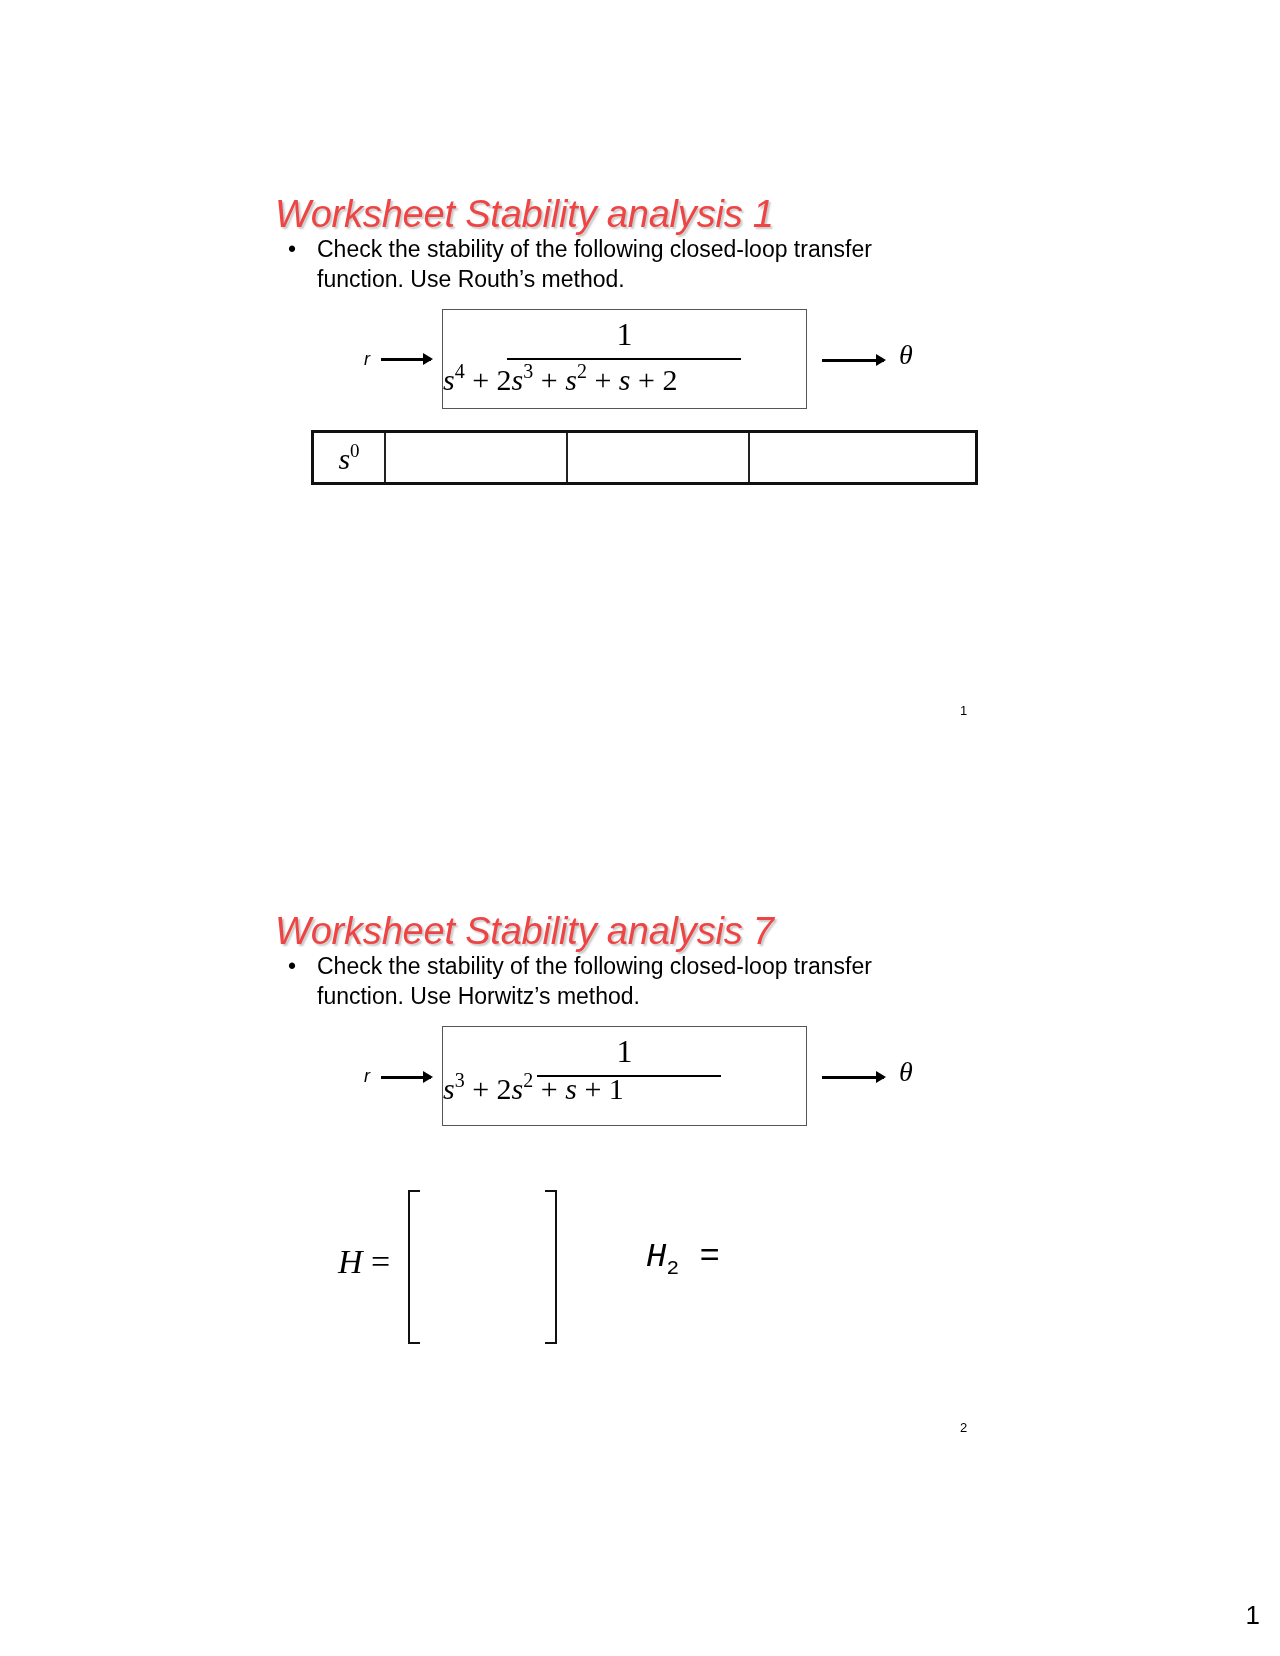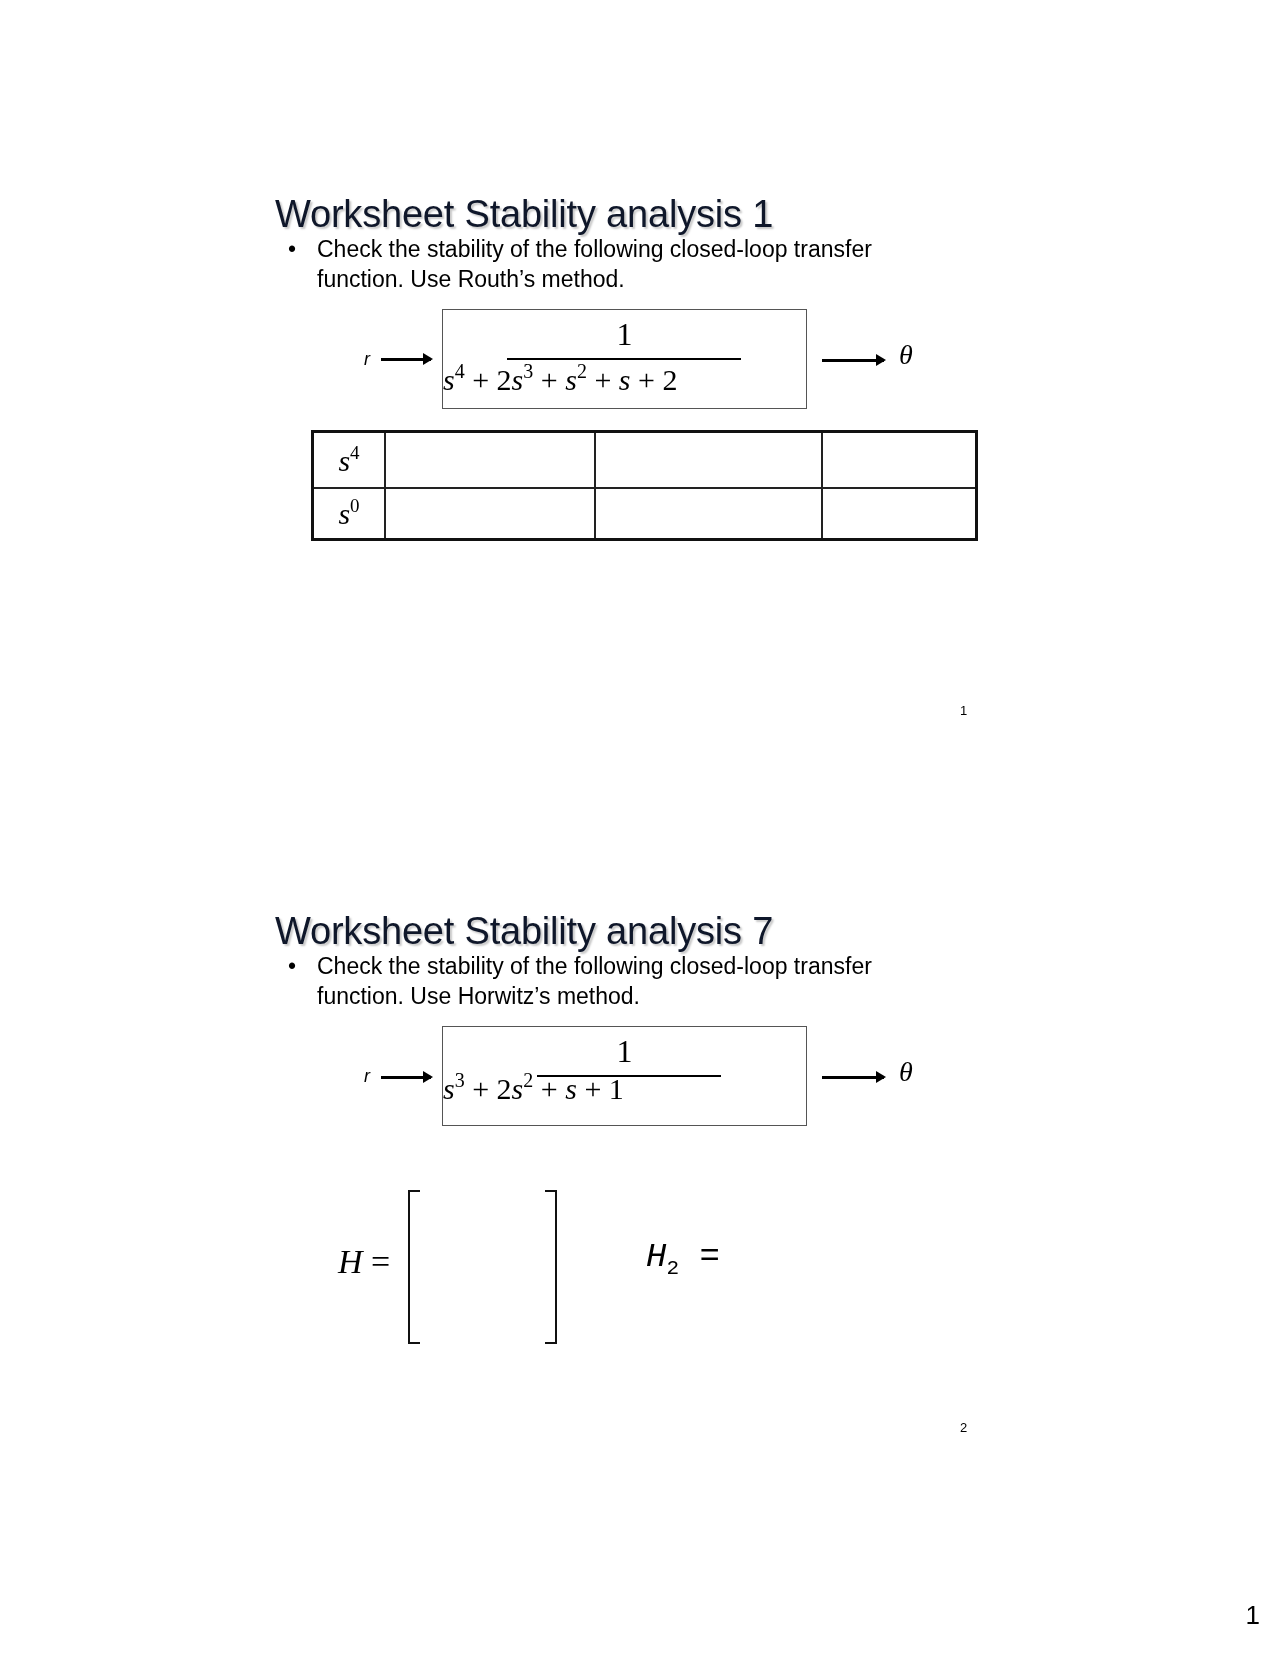--- a/index.html
+++ b/index.html
@@ -1,18 +1,18 @@
 <!DOCTYPE html>
 <html><head>
 <meta charset="utf-8">
 <style>
   html, body { margin: 0; padding: 0; background: #ffffff; }
   body { width: 1280px; height: 1656px; position: relative; overflow: hidden; font-family: "Liberation Sans", sans-serif; color: #000; }
   .slide { position: absolute; left: 0; width: 1280px; }
-  .title { position: absolute; left: 275px; font-size: 38px; color: #0f172a; text-shadow: 2px 2px 2px #c8c8c8; letter-spacing: -0.2px; white-space: nowrap; }
+  .title { position: absolute; left: 275px; font-size: 38px; color: #ef4444; text-shadow: 2px 2px 2px #c8c8c8; letter-spacing: -0.2px; white-space: nowrap; font-style: italic; }
   .bullet { position: absolute; left: 288px; font-size: 23px; line-height: 30px; width: 640px; }
   .bullet .dot { position: absolute; left: 0; top: 0; }
   .bullet .txt { position: absolute; left: 29px; top: 0; width: 620px; }
   .tfbox { position: absolute; border: 1px solid #555; background: #fff; }
   .math { font-family: "Liberation Serif", serif; }
   .num { position: absolute; left: 0; right: 0; text-align: center; font-size: 32px; }
   .fracline { position: absolute; height: 1.5px; background: #000; }
   .den { position: absolute; left: 0; right: 0; text-align: left; font-size: 30px; white-space: nowrap; }
   .den i { font-style: italic; }
   .den sup { font-size: 20px; vertical-align: 12px; }
@@ -52,26 +52,20 @@
     <div class="den math" style="top:50px;">
       <i>s</i><sup>4</sup><span> + 2</span><i>s</i><sup>3</sup><span> + </span><i>s</i><sup>2</sup><span> + </span><i>s</i><span> + 2</span>
     </div>
   </div>
 
   <div class="arrow" style="left:822px; top:359px; width:62px;"></div>
   <span class="theta" style="left:899px; top:339px;">θ</span>
 
   <table class="routh" style="left:311px; top:430px; width:667px;">
     <tbody>
-        <tr style="height:56px;">
-      <td class="lbl"><span>s</span><sup>4</sup></td>
-      <td style="width:208px;"></td>
-      <td style="width:225px;"></td>
-      <td></td>
-    </tr>
     <tr style="height:52px;margin-top:28px;">
       <td class="lbl"><span>s</span><sup>0</sup></td>
       <td></td>
       <td></td>
       <td></td>
     </tr>
   </tbody>
     </table>
 
   <span class="pageno" style="left:960px; top:703px;">1</span>

